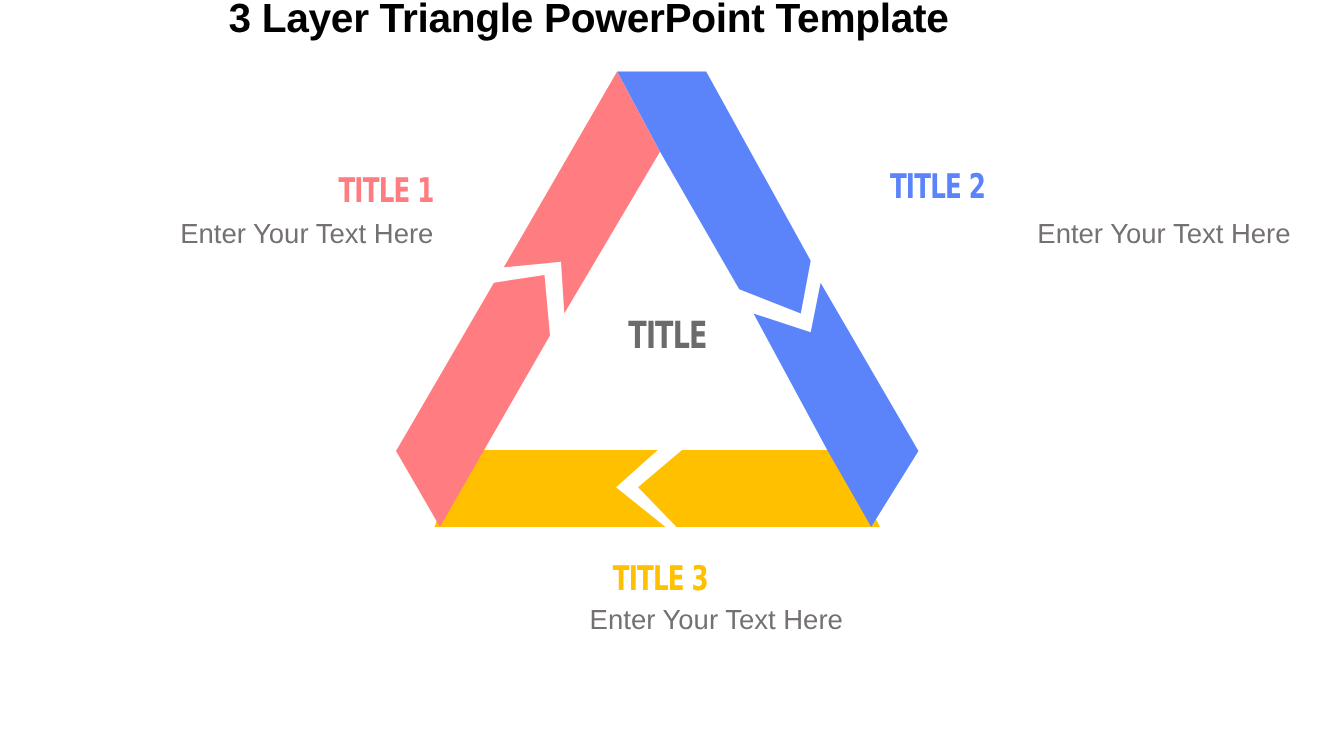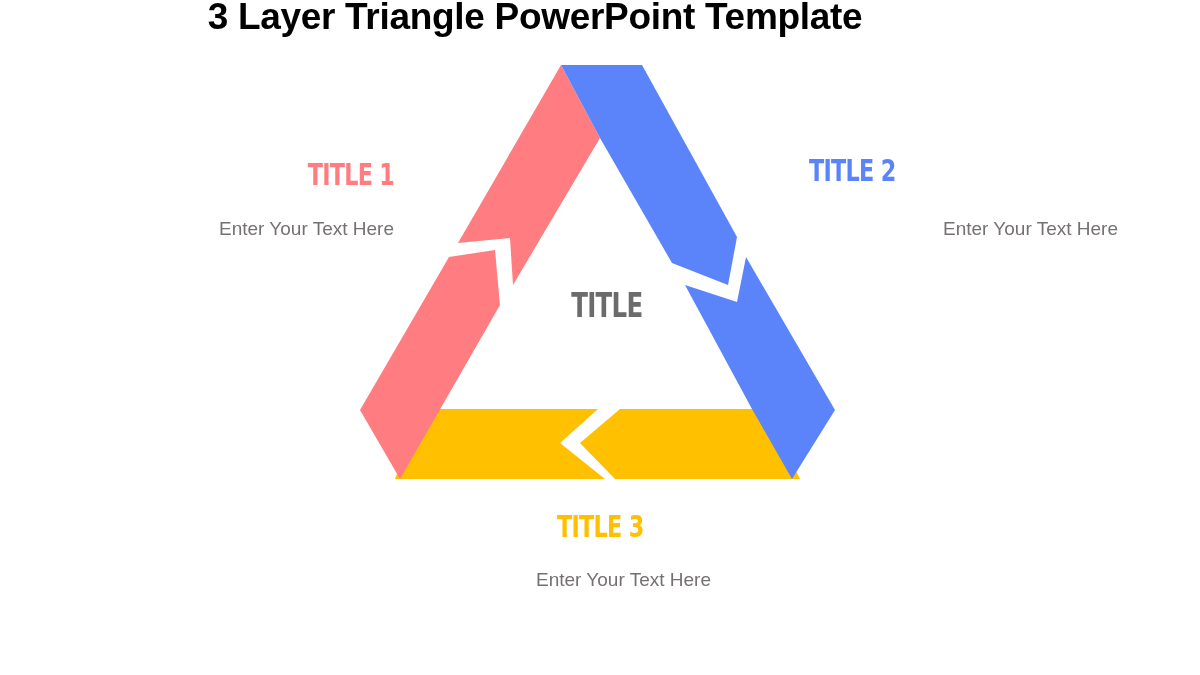--- a/index.html
+++ b/index.html
@@ -40,25 +40,24 @@
       font-weight: bold;
       font-size: 31px;
       line-height: 36px;
       letter-spacing: -1px;
       transform: scaleX(0.72);
       white-space: nowrap;
     }
     .label-text {
       position: absolute;
       font-family: "Liberation Sans", sans-serif;
-      font-size: 19px;
+      font-size: 25px;
       line-height: 30px;
       color: #767171;
       white-space: nowrap;
-      margin-top: 16px;
     }
     .center-title {
       position: absolute;
       left: 560px;
       top: 285px;
       width: 80px;
       text-align: center;
       font-family: "DejaVu Sans", sans-serif;
       font-weight: bold;
       font-size: 34px;

